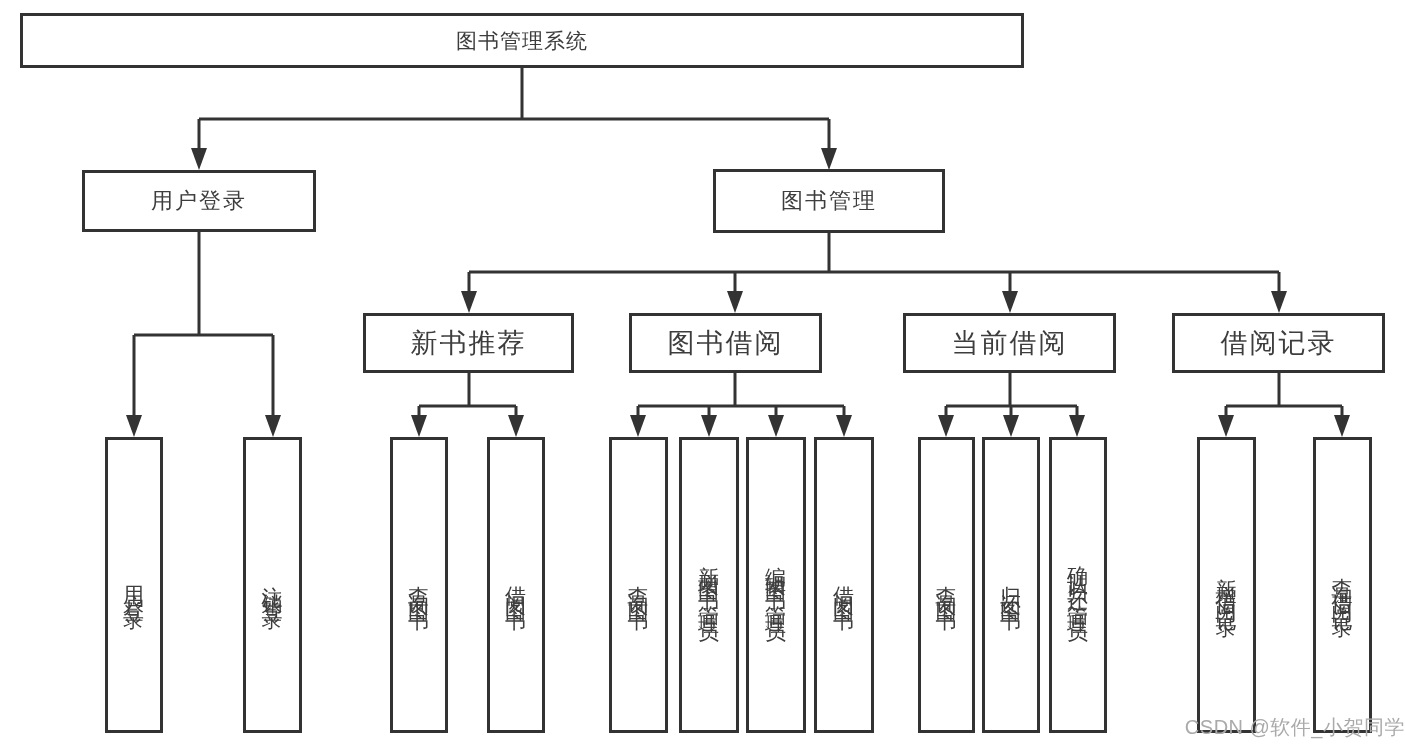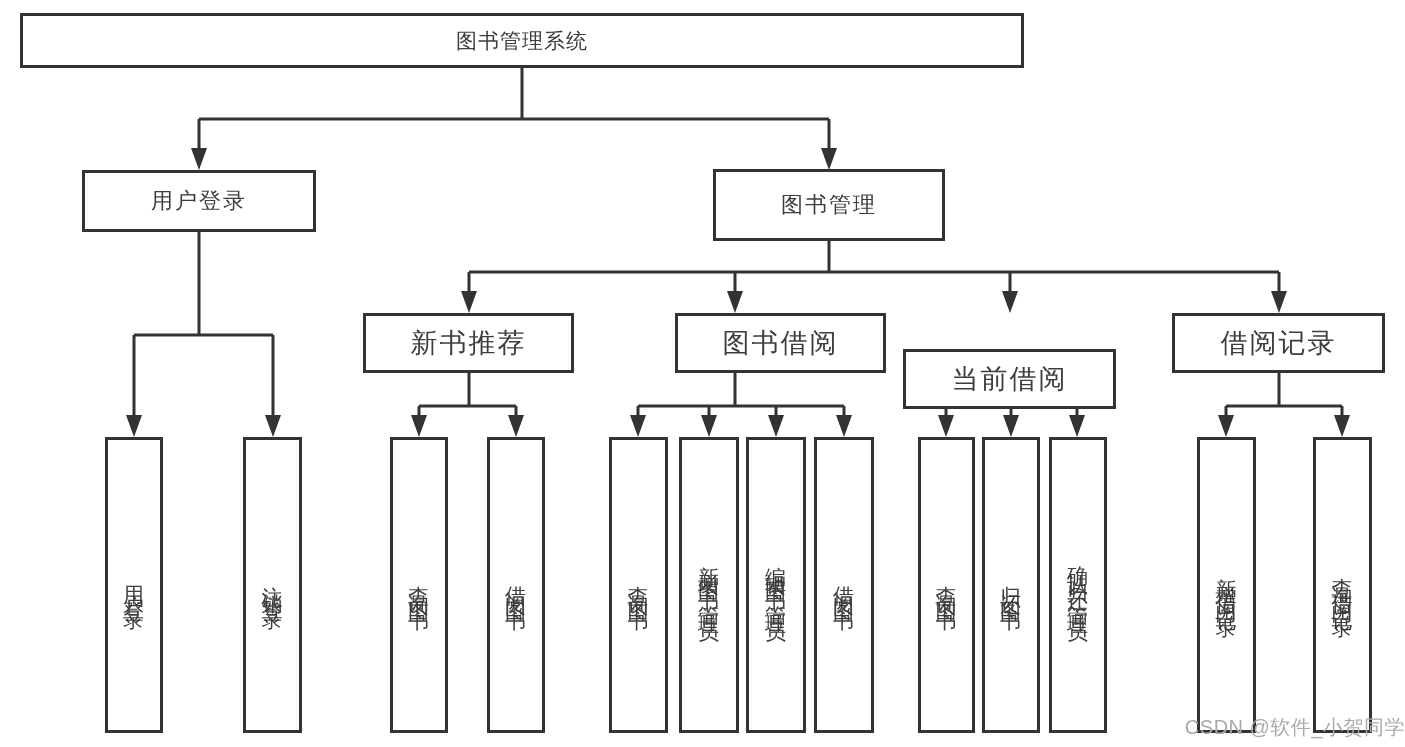--- a/index.html
+++ b/index.html
@@ -100,31 +100,31 @@
     </g>
   </svg>
 
   <div class="box h root" style="left:20px; top:13px; width:1004px; height:55px;">
     <span>图书管理系统</span>
   </div>
 
   <div class="box h" style="left:82px; top:170px; width:234px; height:62px;">
     <span>用户登录</span>
   </div>
-  <div class="box h" style="left:713px; top:169px; width:232px; height:72px;">
+  <div class="box h" style="left:713px; top:169px; width:232px; height:64px;">
     <span>图书管理</span>
   </div>
 
   <div class="box h mid" style="left:363px; top:313px; width:211px; height:60px;">
     <span>新书推荐</span>
   </div>
-  <div class="box h mid" style="left:629px; top:313px; width:211px; height:60px;margin-left:46px;">
+  <div class="box h mid" style="left:629px; top:313px; width:193px; height:60px;">
     <span>图书借阅</span>
   </div>
-  <div class="box h mid" style="left:903px; top:313px; width:213px; height:60px;margin-top:36px;">
+  <div class="box h mid" style="left:903px; top:313px; width:213px; height:60px;">
     <span>当前借阅</span>
   </div>
   <div class="box h mid" style="left:1172px; top:313px; width:213px; height:60px;">
     <span>借阅记录</span>
   </div>
 
   <div class="box v" style="left:105px; top:437px; width:58px; height:296px;">
     <span>用户登录</span>
   </div>
   <div class="box v" style="left:243px; top:437px; width:59px; height:296px;">

